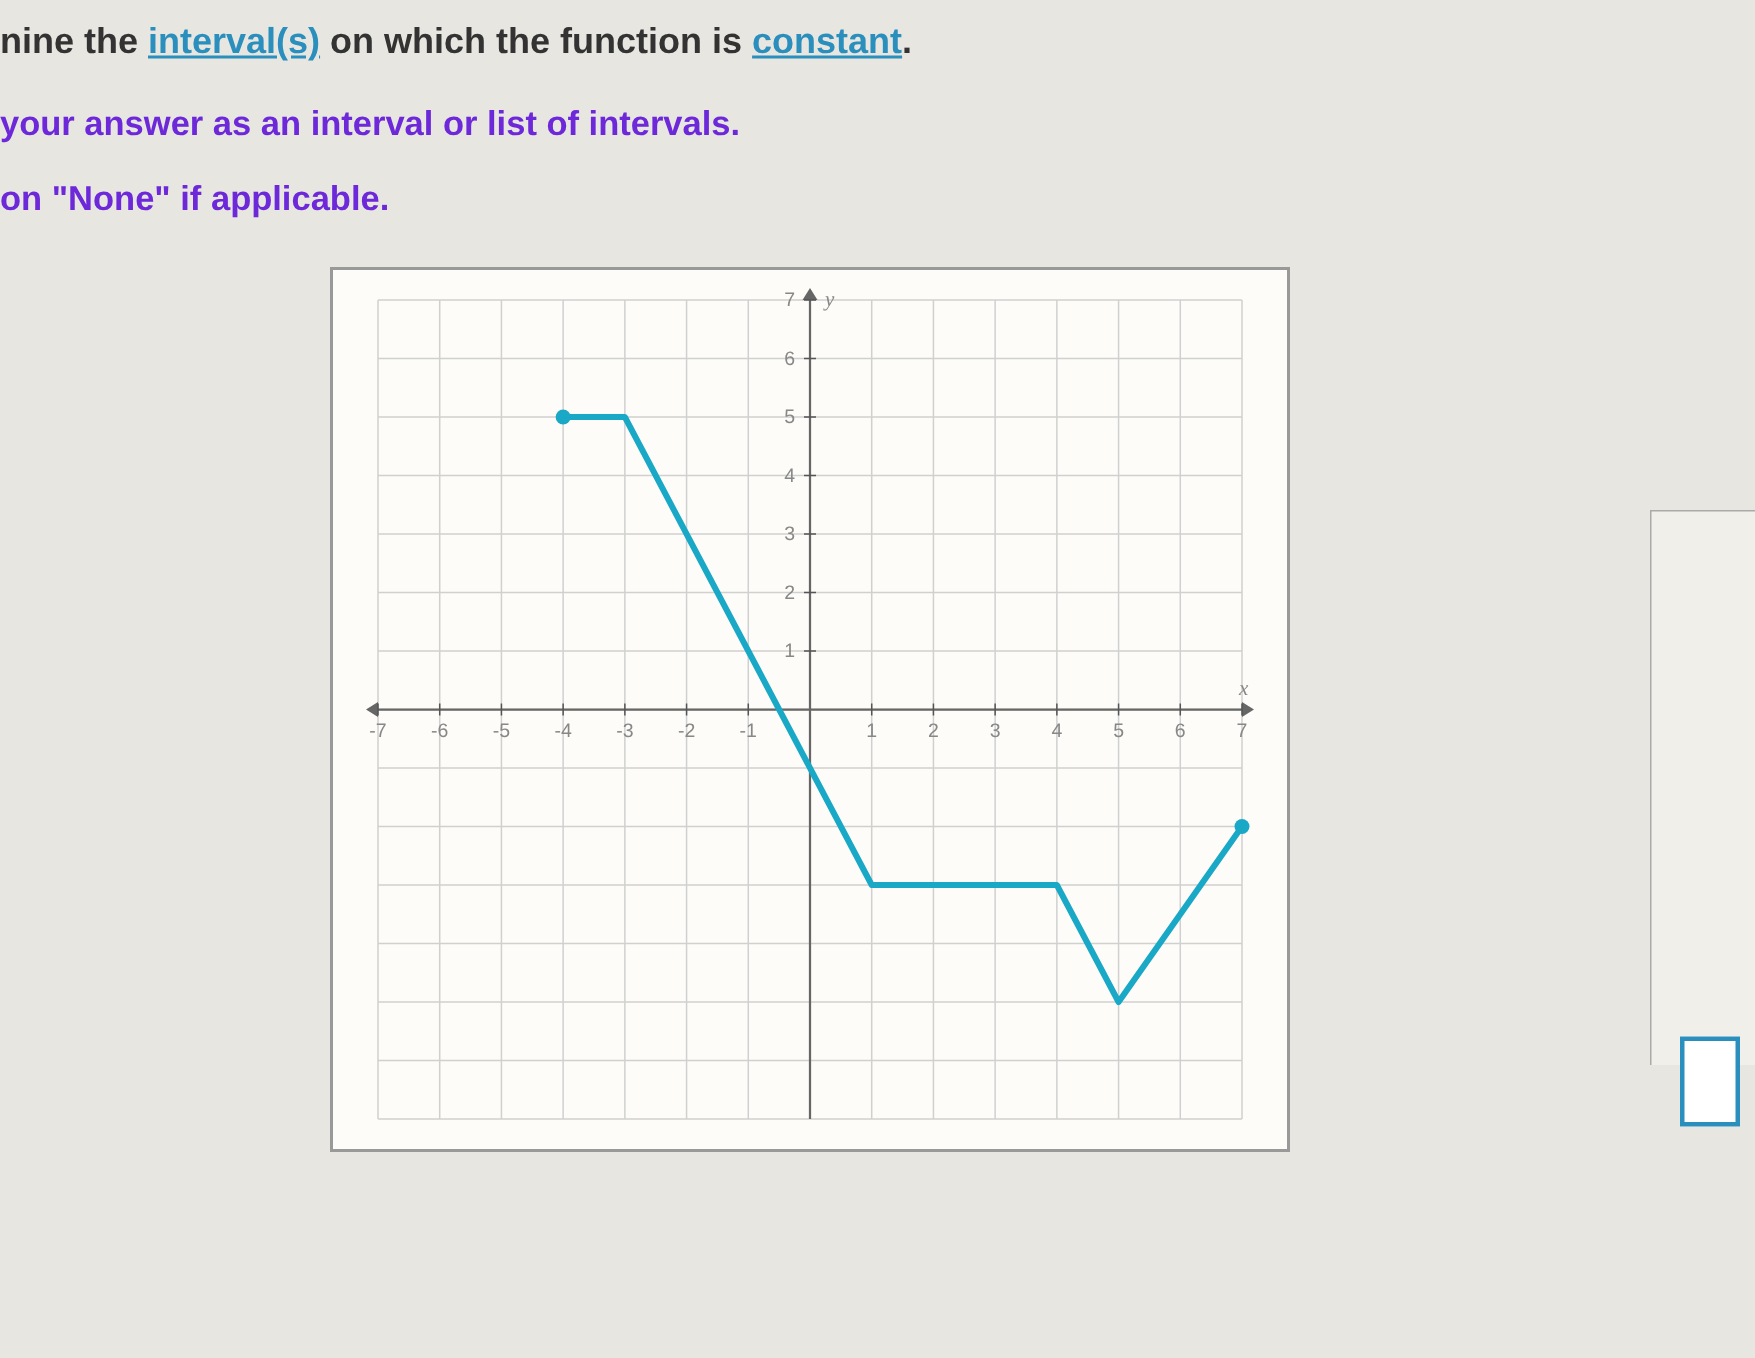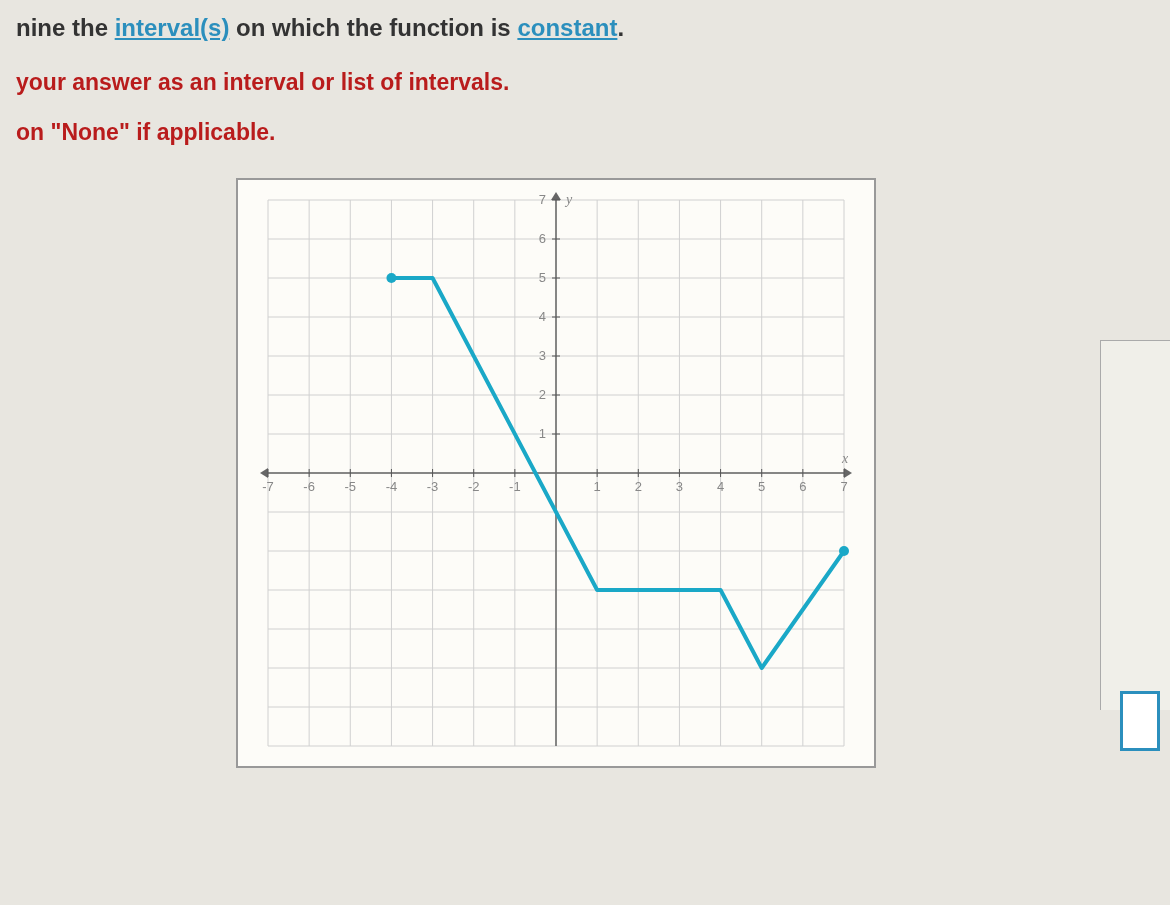--- a/index.html
+++ b/index.html
@@ -10,38 +10,38 @@
     body {
       font-family: Verdana, Geneva, sans-serif;
       background: #e8e6e0;
       width: 1170px;
       height: 905px;
       overflow: hidden;
       position: relative;
       color: #333;
     }
     .content {
-      padding: 10px 16px;
+      padding: 10px 0;
     }
     .question-text {
       font-size: 24px;
       font-weight: bold;
       color: #333;
       line-height: 1.5;
       margin-bottom: 20px;
     }
     .link-text {
       color: #2b8fbd;
       text-decoration: underline;
       cursor: pointer;
     }
     .instruction {
       font-size: 23px;
       font-weight: bold;
-      color: #b91c1c;
+      color: #6d28d9;
       line-height: 1.4;
     }
     .graph-wrapper {
       margin-top: 30px;
       margin-left: 220px;
       width: 640px;
       height: 590px;
       border: 2px solid #999;
       background: #fdfcf8;
       position: relative;

